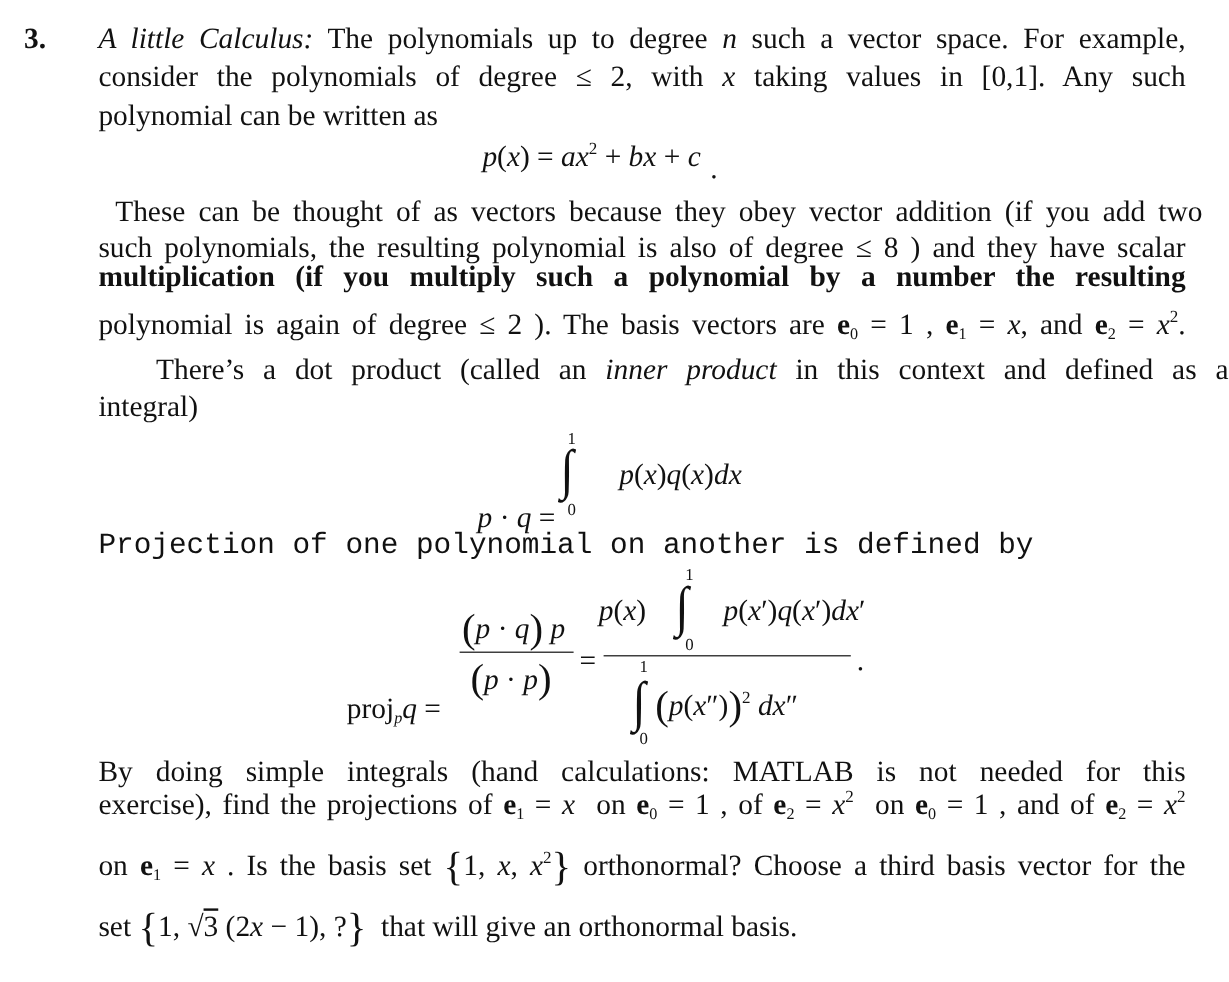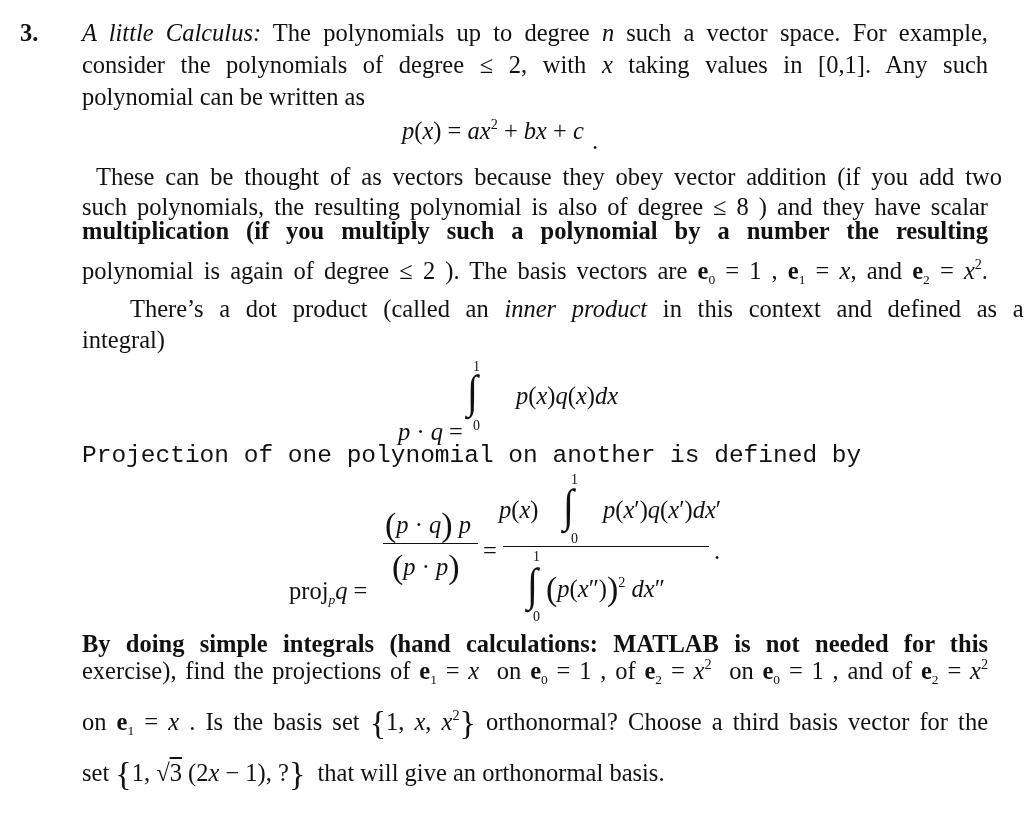--- a/index.html
+++ b/index.html
@@ -66,16 +66,16 @@
   <div class="eq" style="left:603px; top:495px;"><i>p</i>(<i>x</i>′)<i>q</i>(<i>x</i>′)<i>dx</i>′</div>
   <div class="fracbar" style="left:503px; top:546px; width:206px;"></div>
 
   <div class="lim" style="left:533px; top:550px;">1</div>
   <div class="intg" style="left:527px; top:565px;">∫</div>
   <div class="lim" style="left:533px; top:610px;">0</div>
   <div class="eq" style="left:546px; top:574px;"><span class="big">(</span><i>p</i>(<i>x</i>″)<span class="big">)</span><sup>2</sup> <i>dx</i>″</div>
   <div class="eq" style="left:714px; top:536px;">.</div>
 </div>
 
-<div class="line just" style="top:629px;font-weight:bold;">By doing simple integrals (hand calculations: MATLAB is not needed for this</div>
+<div class="line just" style="top:629px;">By doing simple integrals (hand calculations: MATLAB is not needed for this</div>
 <div class="line just" style="top:656px;">exercise), find the projections of <b class="v">e</b><sub>1</sub> = <i>x</i> &nbsp;on <b class="v">e</b><sub>0</sub> = 1 , of <b class="v">e</b><sub>2</sub> = <i>x</i><sup>2</sup> &nbsp;on <b class="v">e</b><sub>0</sub> = 1 , and of <b class="v">e</b><sub>2</sub> = <i>x</i><sup>2</sup></div>
 <div class="line just" style="top:707px;">on <b class="v">e</b><sub>1</sub> = <i>x</i> . Is the basis set <span class="brace">{</span>1, <i>x</i>, <i>x</i><sup>2</sup><span class="brace">}</span> orthonormal? Choose a third basis vector for the</div>
 <div class="line" style="top:758px;">set <span class="brace">{</span>1, √<span style="text-decoration:overline;">3</span> (2<i>x</i> − 1), ?<span class="brace">}</span>&nbsp; that will give an orthonormal basis.</div>
 
 </body></html>

